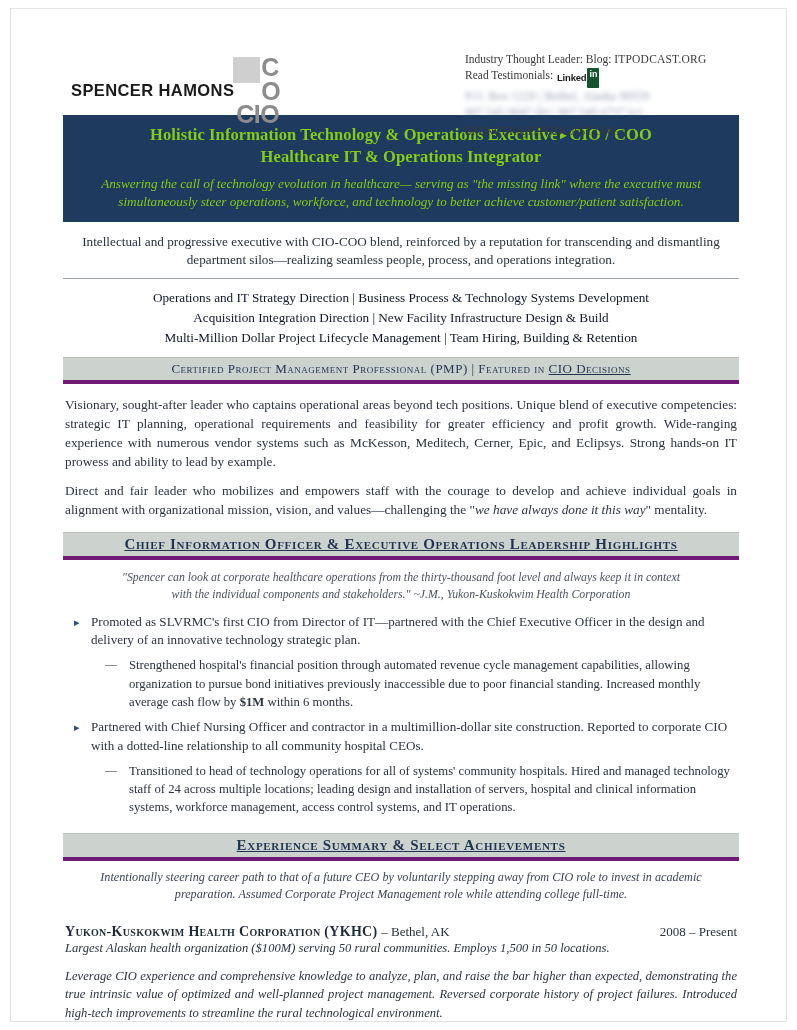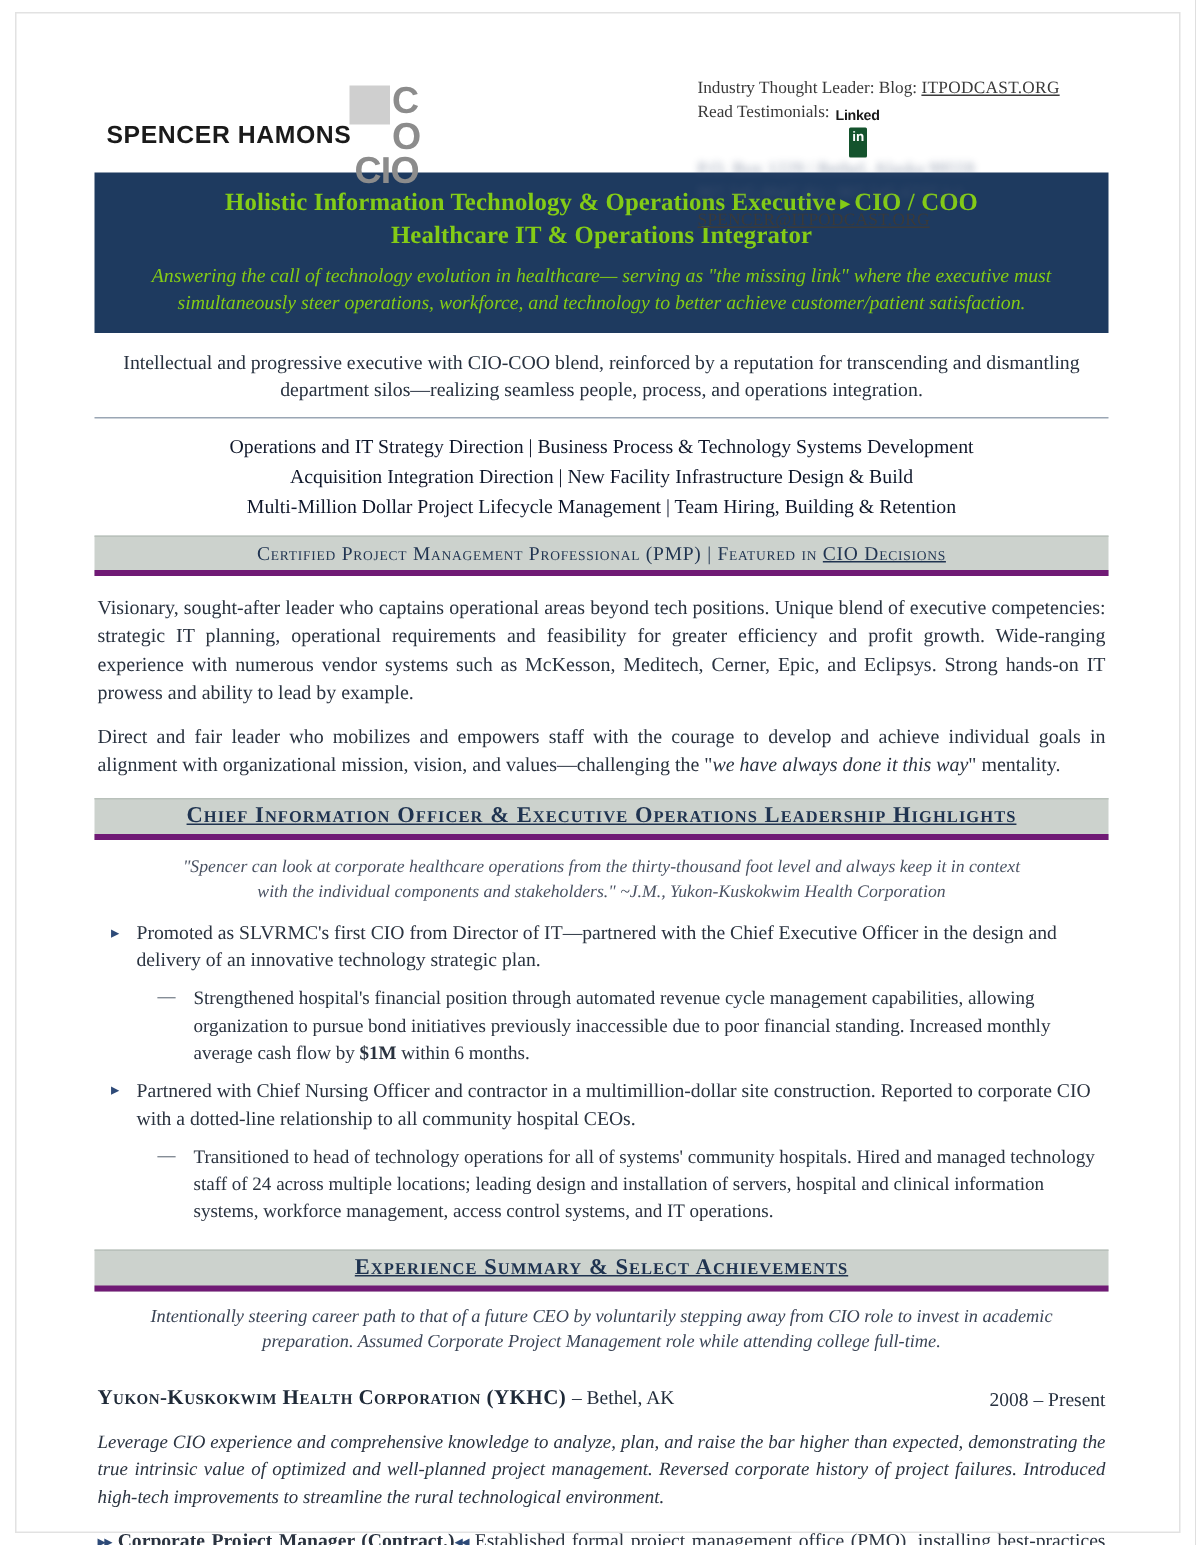--- a/index.html
+++ b/index.html
@@ -86,38 +86,36 @@
     right: 6px;
     top: 18px;
     width: 268px;
     text-align: left;
     font-size: 11.5px;
     color: #3a3a3a;
     line-height: 1.42;
   }
   .contact a, .contact .linkish {
     color: #3a3a3a;
-    text-decoration: underline;
     font-variant: small-caps;
     letter-spacing: 0.2px;
     text-align: right;
   }
   .contact .row { white-space: nowrap; }
   .contact .blurred {
     filter: blur(2.6px);
     opacity: 0.62;
     color: #4a5a78;
     letter-spacing: 0.3px;
   }
   .li-badge {
     display: inline-flex;
     align-items: center;
     vertical-align: -2px;
     margin-left: 1px;
-    flex-direction: column;
   }
   .li-word {
     font-family: "Liberation Sans", sans-serif;
     font-weight: bold;
     font-size: 9.5px;
     color: #1a1a1a;
     letter-spacing: -0.2px;
     padding-right: 1px;
   }
   .li-sq {
@@ -419,20 +417,21 @@
 
       <div class="exp-intro">Intentionally steering career path to that of a future CEO by voluntarily stepping away from CIO role to invest in academic preparation. Assumed Corporate Project Management role while attending college full-time.</div>
 
       <div class="employer">
         <div class="employer-name">
           <span>Yukon-Kuskokwim Health Corporation (YKHC)</span>
           <span class="loc">– Bethel, AK</span>
         </div>
         <div class="employer-dates">2008 – Present</div>
       </div>
+      <div class="employer-desc">Largest Alaskan health organization ($100M) serving 50 rural communities. Employs 1,500 in 50 locations.</div>
 
       <div class="exp-para">Leverage CIO experience and comprehensive knowledge to analyze, plan, and raise the bar higher than expected, demonstrating the true intrinsic value of optimized and well-planned project management. Reversed corporate history of project failures. Introduced high-tech improvements to streamline the rural technological environment.</div>
 
       <div class="role-para">
         <span class="arrow-l">▸▸</span>
         <span class="role-title">Corporate Project Manager (Contract.)</span><span class="arrow-r">◂◂</span><span> Established formal project management office (PMO), installing best-practices project management discipline, increasing on-time delivery to 100% and slashing over-budget/out-of-scope projects. Developed corporate policies/procedures, trained managers—deftly guided project …</span>
       </div>
 
     </div>
   </div>

